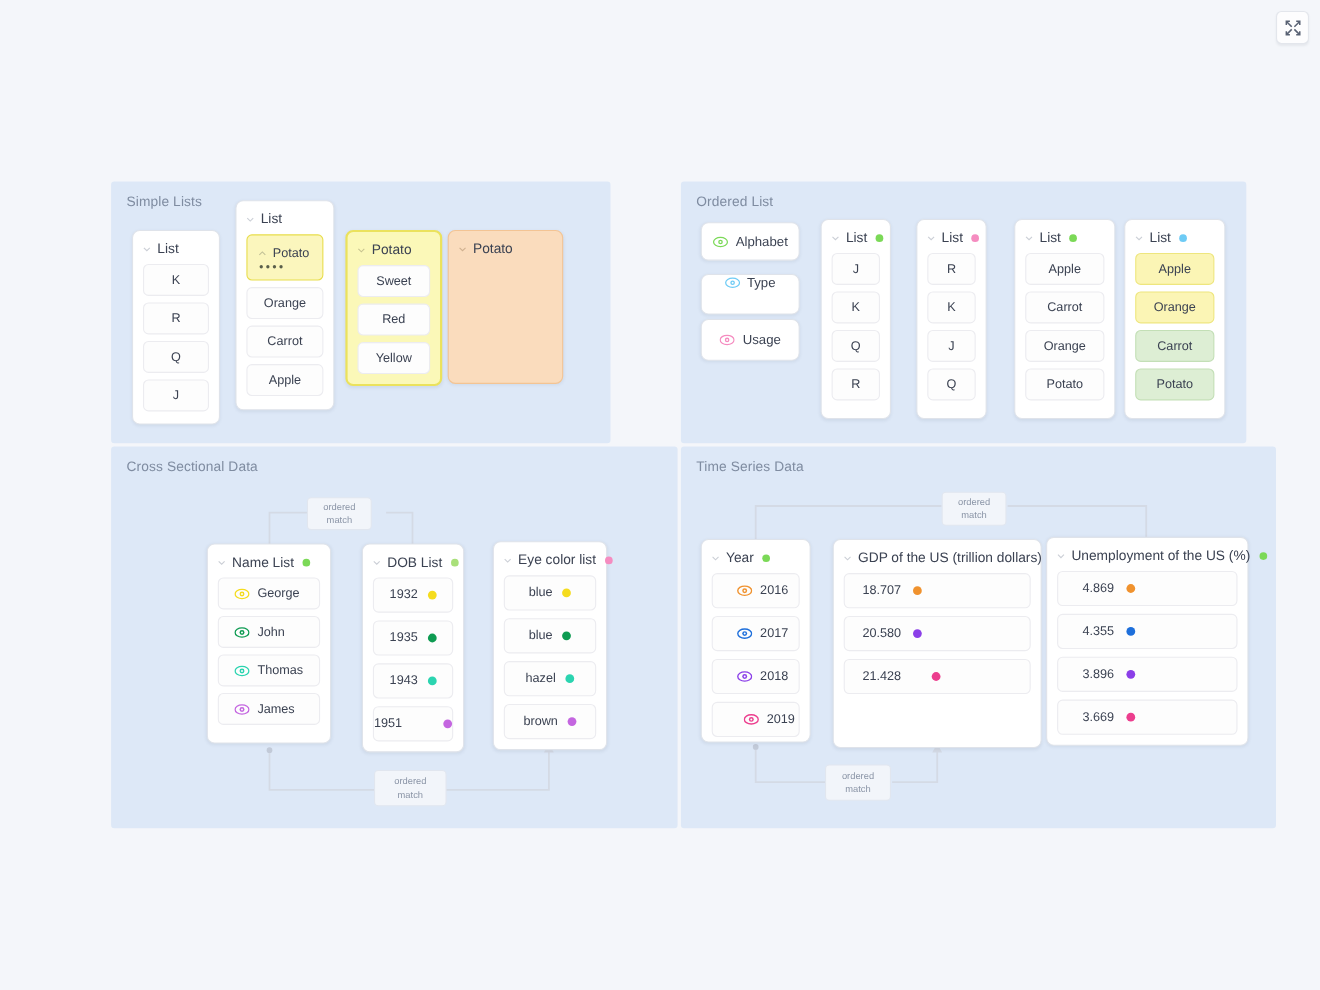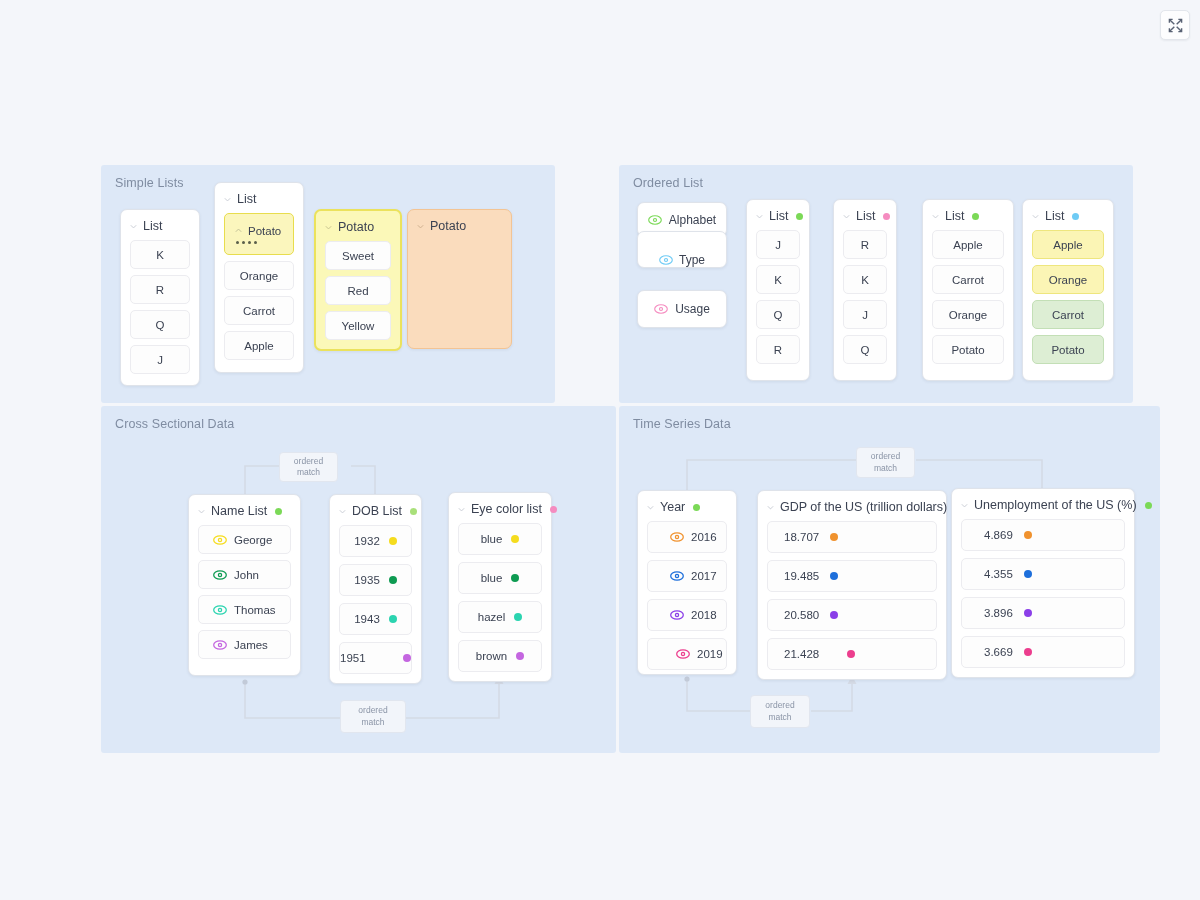--- a/index.html
+++ b/index.html
@@ -173,21 +173,21 @@
   </div>
 
   <div class="card" style="left:637px; top:202px; width:90px; height:35px; display:flex; align-items:center; justify-content:center; gap:7px; font-size:12px; color:#3b4252;">
     <svg class="eye" viewBox="0 0 20 14">
       <ellipse cx="10" cy="7" rx="9" ry="6" fill="none" stroke="#7bd957" stroke-width="1.6"></ellipse>
       <circle cx="10" cy="7" r="3" fill="#7bd957"></circle>
         <circle cx="10" cy="7" r="1.3" fill="#fff"></circle>
     </svg>
     <span>Alphabet</span>
   </div>
-  <div class="card" style="left:637px; top:231px; width:90px; height:37px; display:flex; align-items:flex-end; justify-content:center; gap:6px; font-size:12px; color:#3b4252;">
+  <div class="card" style="left:637px; top:249px; width:90px; height:37px; display:flex; align-items:flex-start; justify-content:center; gap:6px; font-size:12px; color:#3b4252;">
     <svg class="eye" viewBox="0 0 20 14">
       <ellipse cx="10" cy="7" rx="9" ry="6" fill="none" stroke="#6ecbf5" stroke-width="1.6"></ellipse>
       <circle cx="10" cy="7" r="3" fill="#6ecbf5"></circle>
         <circle cx="10" cy="7" r="1.3" fill="#fff"></circle>
     </svg>
     <span>Type</span>
   </div>
   <div class="card" style="left:637px; top:290px; width:90px; height:38px; display:flex; align-items:center; justify-content:center; gap:7px; font-size:12px; color:#3b4252;">
     <svg class="eye" viewBox="0 0 20 14">
       <ellipse cx="10" cy="7" rx="9" ry="6" fill="none" stroke="#f58cc0" stroke-width="1.6"></ellipse>
@@ -468,24 +468,20 @@
         </svg>
       <span>GDP of the US (trillion dollars)</span>
       <span class="head-dot" style="background:#7bd957;"></span>
     </div>
     <div class="items" style="gap:7px;">
       <div class="item left" style="height:32px; padding-left:16px; gap:11px;">
         <span>18.707</span>
         <span class="dot" style="background:#f0922e;"></span>
       </div>
       <div class="item left" style="height:32px; padding-left:16px; gap:11px;">
-        <span>19.485</span>
-        <span class="dot" style="background:#1e6fdb;"></span>
-      </div>
-      <div class="item left" style="height:32px; padding-left:16px; gap:11px;">
         <span>20.580</span>
         <span class="dot" style="background:#8b3fe8;"></span>
       </div>
       <div class="item left" style="height:32px; padding-left:16px; gap:28px;">
         <span>21.428</span>
         <span class="dot" style="background:#ec3e8e;"></span>
       </div>
     </div>
   </div>
 

